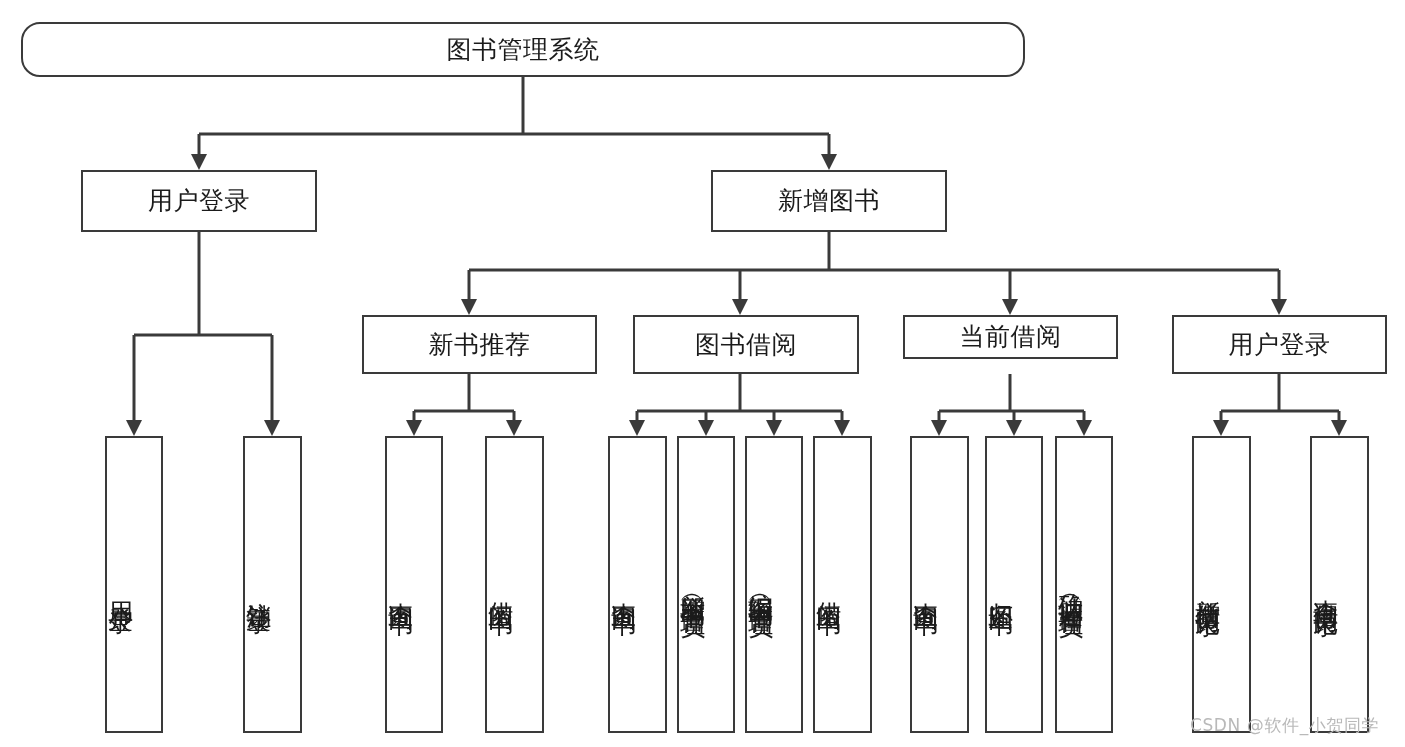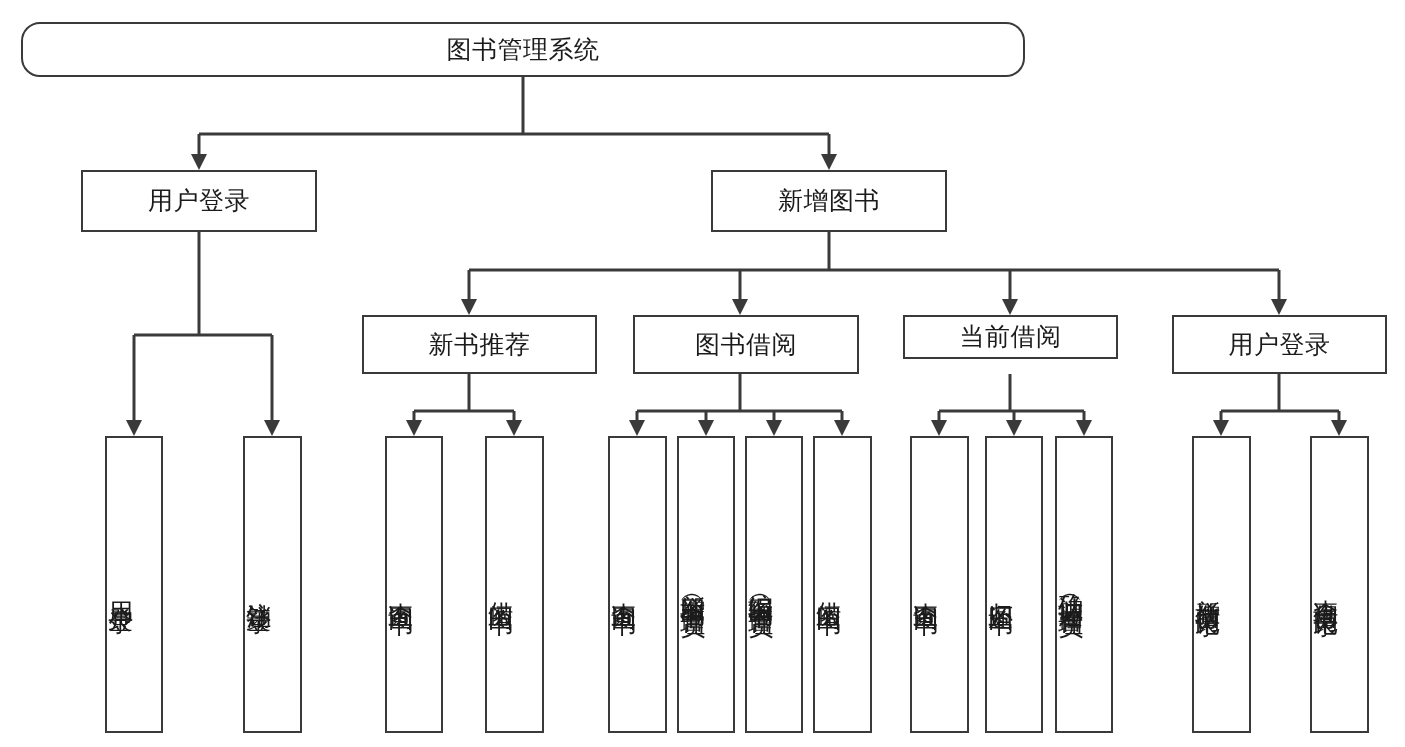--- a/index.html
+++ b/index.html
@@ -183,14 +183,15 @@
         <div class="node-label">确认归还（管理员）</div>
       </div>
       <div class="node-box node-vertical" style="left: 1192px; top: 436px; width: 59px; height: 297px;">
         <div class="node-label">新增借阅记录</div>
       </div>
       <div class="node-box node-vertical" style="left: 1310px; top: 436px; width: 59px; height: 297px;">
         <div class="node-label">查询借阅记录</div>
       </div>
     </div>
 
+  <div class="watermark" style="left: 1190px; top: 714px;">CSDN @软件_小贺同学</div>
 
 </div>
 
 </body></html>

